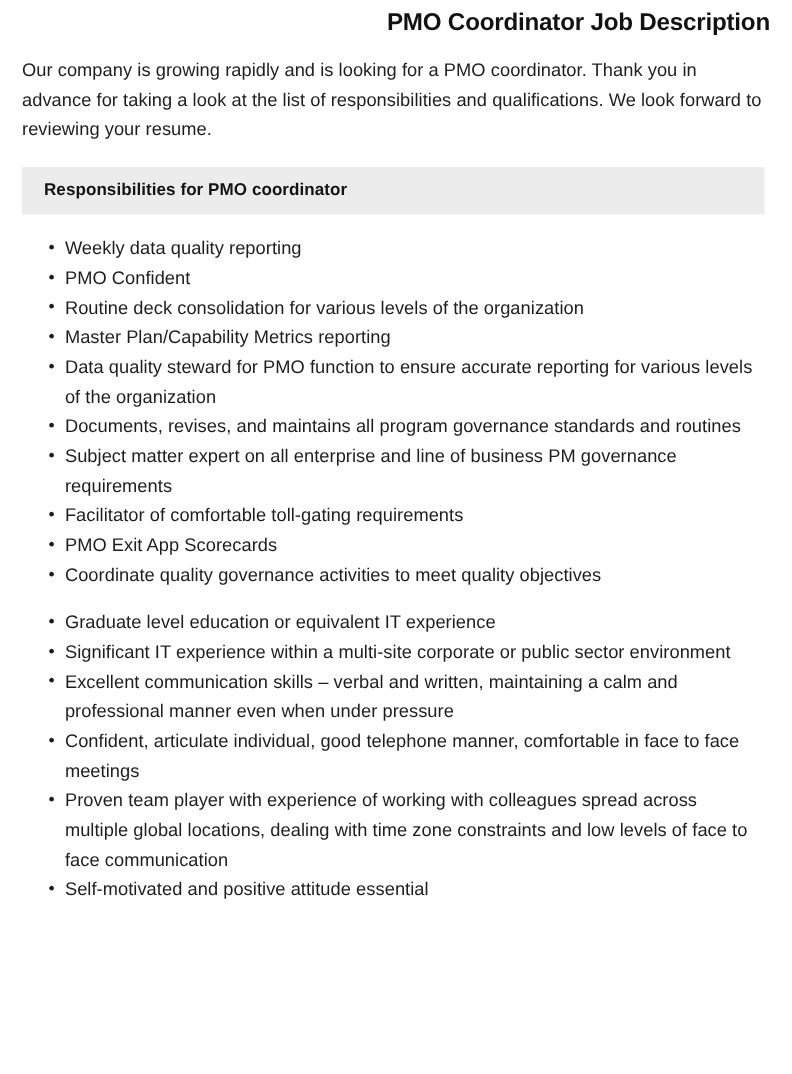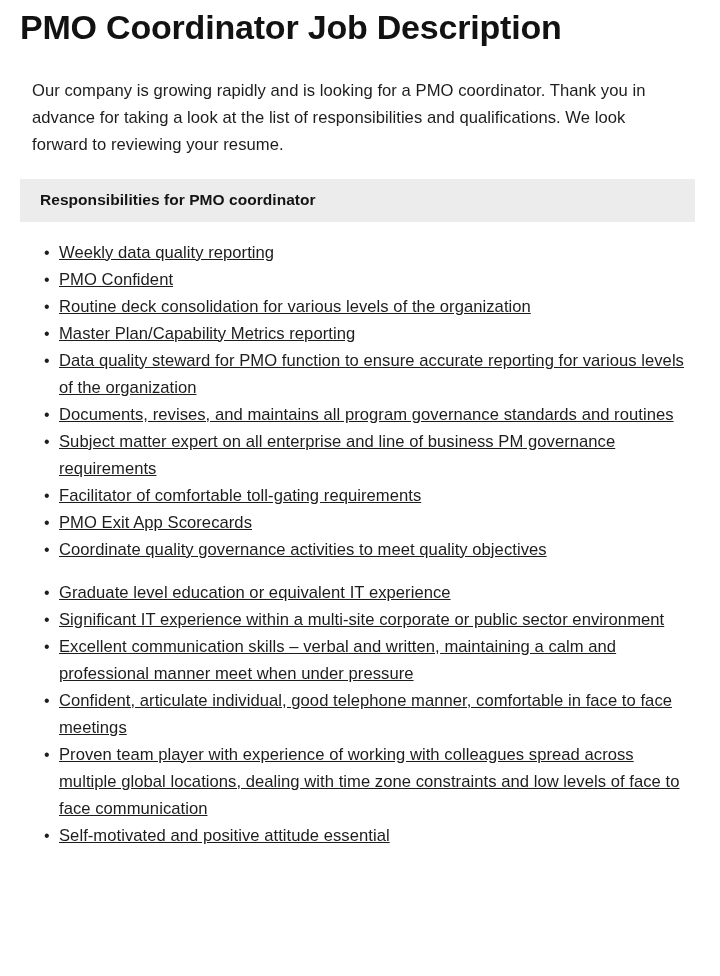--- a/index.html
+++ b/index.html
@@ -15,34 +15,34 @@
     font-family: "Liberation Sans", sans-serif;
     color: #1a1a1a;
     -webkit-font-smoothing: antialiased;
   }
   .page {
     width: 720px;
     box-sizing: border-box;
     padding: 0;
   }
   .doc-title {
-    font-size: 34px;
+    font-size: 22px;
     font-weight: bold;
-    text-align: left;
+    text-align: right;
     letter-spacing: -0.2px;
     color: #121212;
     margin: 0;
     padding: 6px 20px 0 20px;
     line-height: 1.25;
   }
   .intro {
     font-size: 16.6px;
     line-height: 27px;
     color: #1d1d1d;
-    margin: 12px;
+    margin: 0;
     padding: 16px 25px 0 20px;
     letter-spacing: 0.05px;
   }
   .section {
     margin: 0;
   }
   .section-header {
     margin: 21px 25px 0 20px;
     background: #ececec;
     height: 43px;
@@ -75,21 +75,20 @@
   ul.items li .bullet {
     position: absolute;
     left: 0;
     top: 0;
     line-height: 27px;
     font-size: 16px;
     color: #1d1d1d;
   }
   ul.items li .li-text {
     display: block;
-    text-decoration: underline;
   }
   .section-qualifications ul.items {
     padding-top: 16px;
   }
 </style>
 </head>
 <body>
 
 <div class="page">
 
@@ -150,21 +149,21 @@
         <li>
           <span class="bullet">•</span>
           <span class="li-text">Graduate level education or equivalent IT experience</span>
         </li>
         <li>
           <span class="bullet">•</span>
           <span class="li-text">Significant IT experience within a multi-site corporate or public sector environment</span>
         </li>
         <li>
           <span class="bullet">•</span>
-          <span class="li-text">Excellent communication skills – verbal and written, maintaining a calm and professional manner meet when under pressure</span>
+          <span class="li-text">Excellent communication skills – verbal and written, maintaining a calm and professional manner even when under pressure</span>
         </li>
         <li>
           <span class="bullet">•</span>
           <span class="li-text">Confident, articulate individual, good telephone manner, comfortable in face to face meetings</span>
         </li>
         <li>
           <span class="bullet">•</span>
           <span class="li-text">Proven team player with experience of working with colleagues spread across multiple global locations, dealing with time zone constraints and low levels of face to face communication</span>
         </li>
         <li>

